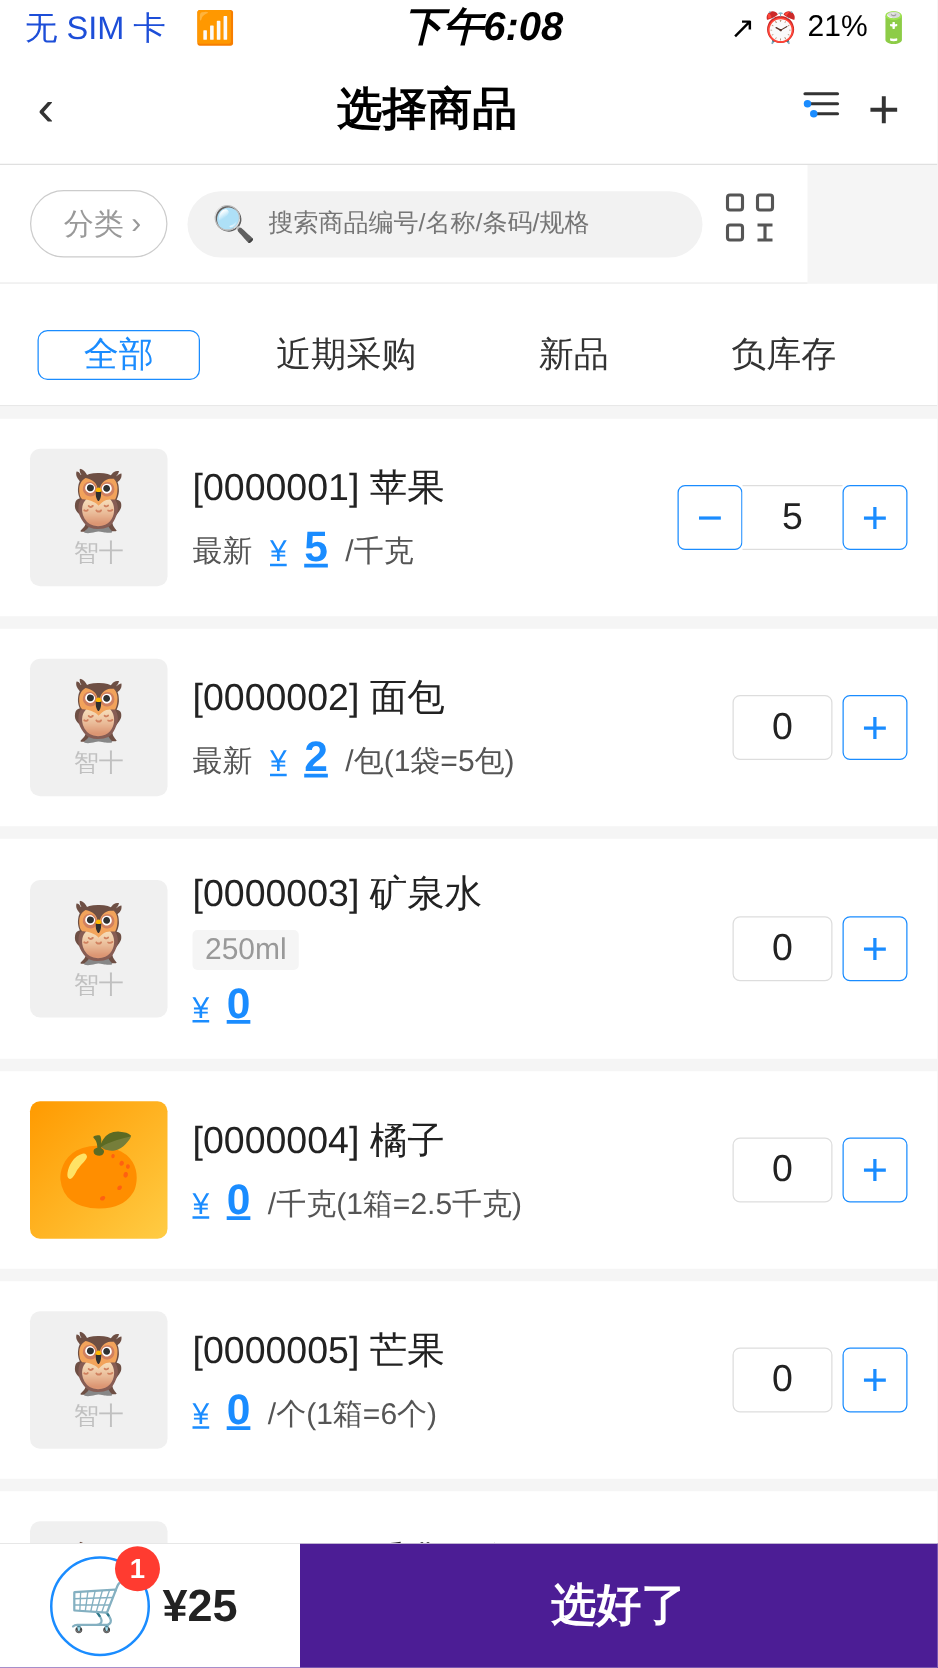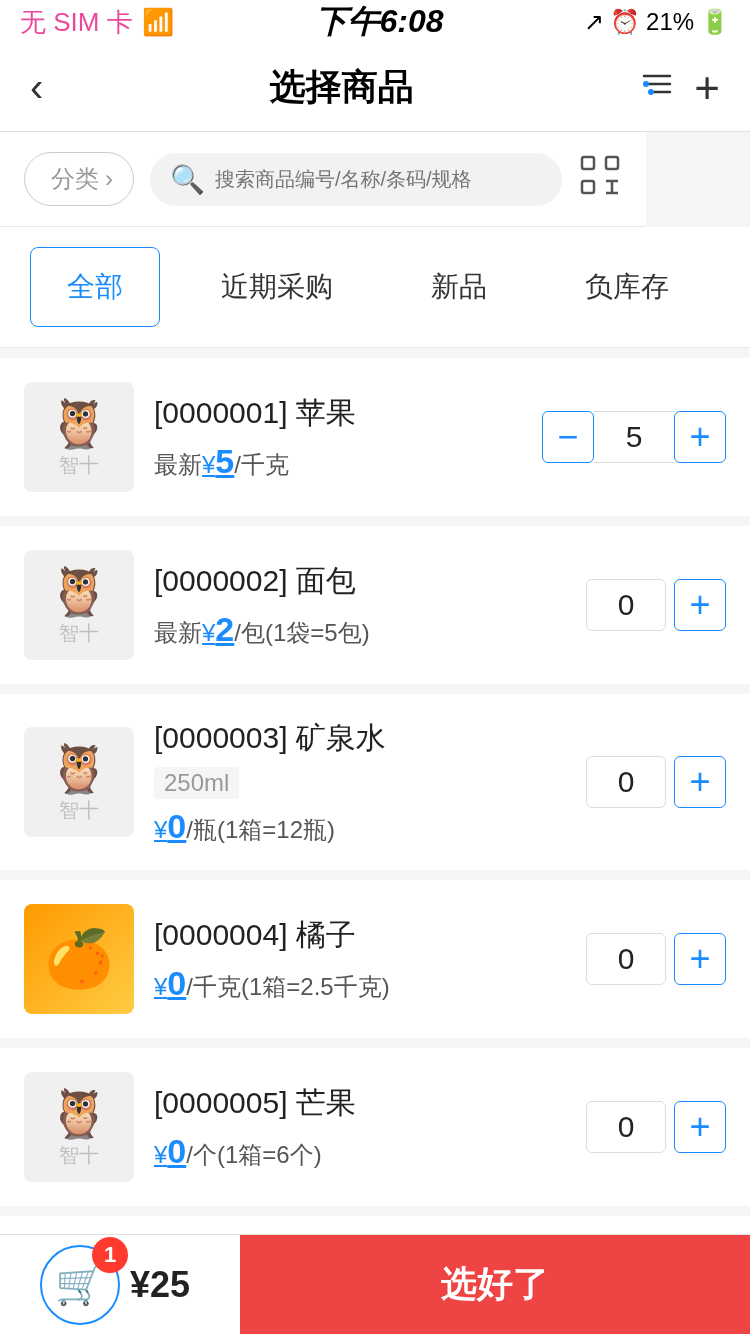--- a/index.html
+++ b/index.html
@@ -16,21 +16,21 @@
     .status-bar {
       width: 750px;
       height: 44px;
       background: #fff;
       display: flex;
       align-items: center;
       justify-content: space-between;
       padding: 0 20px;
       font-size: 28px;
     }
-    .status-left { font-size: 26px; color: #ec4899; display: flex; align-items: center; gap: 10px; }
+    .status-left { font-size: 26px; color: #1d4ed8; display: flex; align-items: center; gap: 24px; }
     .status-center { font-size: 32px; font-weight: 600; color: #000; font-style: italic; }
     .status-right { font-size: 24px; color: #000; display: flex; align-items: center; gap: 6px; }
 
     
     .nav-bar {
       width: 750px;
       height: 88px;
       background: #fff;
       display: flex;
       align-items: center;
@@ -105,27 +105,28 @@
     .tab-bar {
       width: 750px;
       background: #fff;
       display: flex;
       align-items: center;
       padding: 20px 30px;
       gap: 24px;
       border-bottom: 1px solid #e8e8e8;
     }
     .tab-btn {
-      padding: 20px 36px;
+      padding: 0 36px;
       border-radius: 8px;
       font-size: 28px;
       cursor: pointer;
       border: 1.5px solid transparent;
       background: #fff;
       color: #333;
+      margin-top: 17px;
     }
     .tab-btn.active {
       border: 1.5px solid #1a8cff;
       color: #1a8cff;
       background: #fff;
     }
 
     
     .product-list {
       width: 750px;
@@ -184,21 +185,21 @@
       padding: 2px 10px;
       border-radius: 4px;
       display: inline-block;
       width: fit-content;
     }
     .product-price {
       font-size: 26px;
       color: #555;
       display: flex;
       align-items: baseline;
-      gap: 0;
+      gap: 14px;
     }
     .price-label { color: #555; font-size: 24px; }
     .price-currency { color: #1a8cff; font-size: 24px; text-decoration: underline; }
     .price-value { color: #1a8cff; font-size: 34px; font-weight: 700; text-decoration: underline; }
     .price-unit { color: #555; font-size: 24px; }
 
     
     .qty-control {
       display: flex;
       align-items: center;
@@ -302,21 +303,21 @@
       font-weight: 700;
     }
     .cart-total {
       font-size: 36px;
       font-weight: 700;
       color: #222;
     }
     .confirm-btn {
       flex: 1;
       height: 100%;
-      background: #ef4444;
+      background: #4c1d95;
       color: #fff;
       font-size: 36px;
       font-weight: 600;
       display: flex;
       align-items: center;
       justify-content: center;
       cursor: pointer;
       border: none;
     }
   </style>
@@ -437,21 +438,20 @@
         <span class="owl-icon">🦉</span>
         <span class="owl-text">智十</span>
       </div>
     </div>
     <div class="product-info">
       <div class="product-name">[0000003] 矿泉水</div>
       <div class="product-spec">250ml</div>
       <div class="product-price">
         <span class="price-currency">¥</span>
         <span class="price-value">0</span>
-        <span class="price-unit">/瓶(1箱=12瓶)</span>
       </div>
     </div>
     <div class="qty-control">
       <input class="qty-input" type="text" value="0" style="border-radius: 6px; border: 1.5px solid rgb(221, 221, 221); width: 80px;">
       <button class="qty-btn" style="margin-left:8px; border-radius:6px;">+</button>
     </div>
   </div>
 
   <div class="product-item">
     <div class="orange-thumb">

